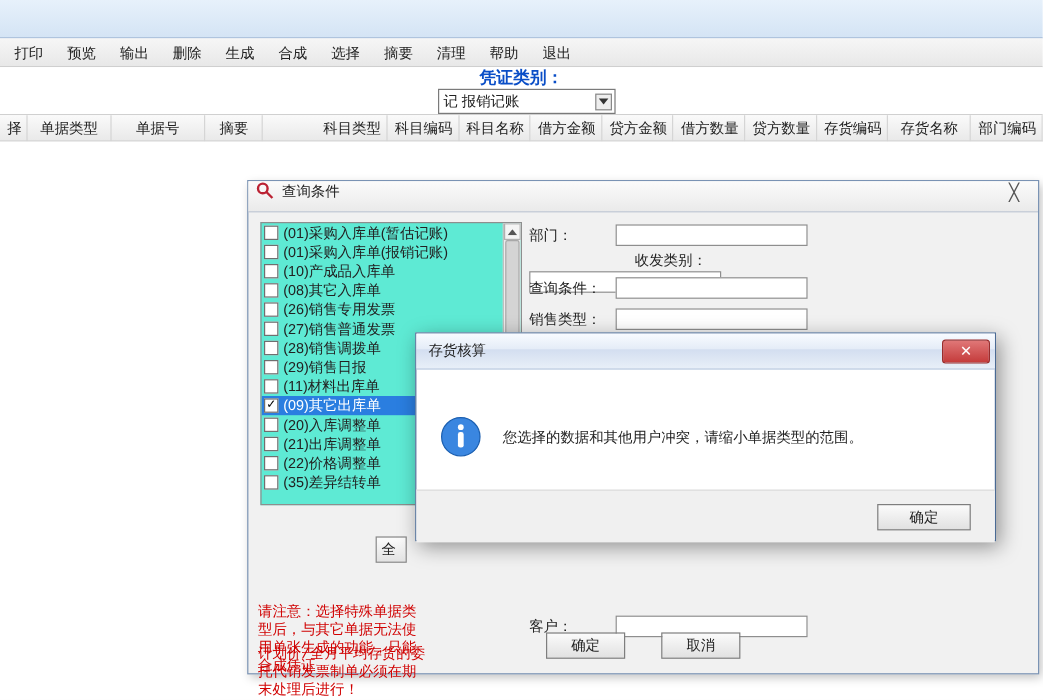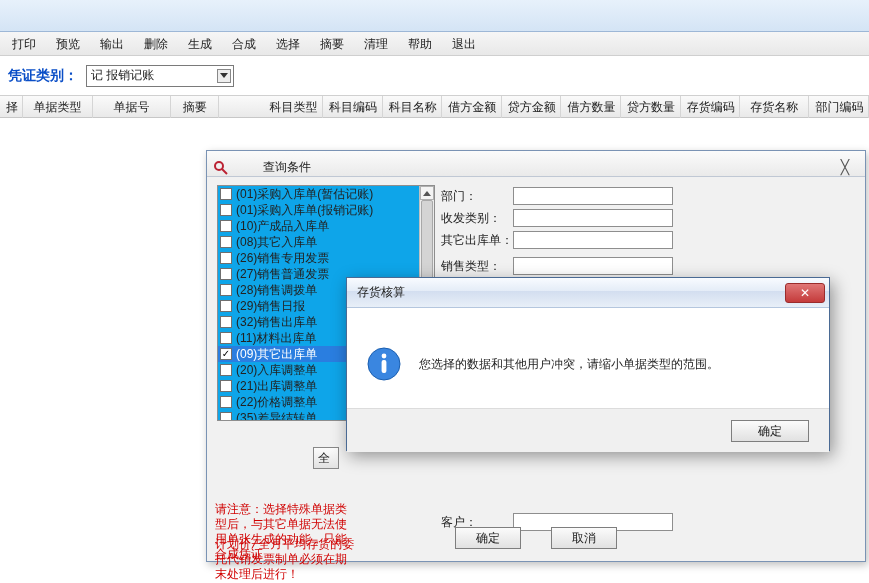--- a/index.html
+++ b/index.html
@@ -38,20 +38,21 @@
   }
 
   
   .voucher-row {
     height: 40px;
     display: flex;
     align-items: center;
     padding-left: 8px;
     border-bottom: 1px solid #d0d0d0;
     background: #fff;
+    flex-direction: column;
   }
   .voucher-row .label {
     color: #0a4ec7;
     font-weight: bold;
     font-size: 14px;
     padding-right: 8px;
   }
   .voucher-select {
     width: 148px;
     height: 22px;
@@ -108,23 +109,22 @@
     height: 412px;
     border: 1px solid #7a93b4;
     background: #f1f1f1;
     box-shadow: 2px 3px 8px rgba(0,0,0,0.25);
   }
   .query-dialog .titlebar {
     height: 26px;
     background: linear-gradient(#fbfbfb, #eaeaea);
     border-bottom: 1px solid #c0c8d4;
     display: flex;
-    align-items: flex-end;
+    align-items: flex-start;
     padding: 0 6px;
-    gap: 28px;
   }
   .query-dialog .titlebar .qicon {
     width: 16px; height: 16px;
     margin-right: 6px;
   }
   .query-dialog .titlebar .title-text {
     flex: 1;
   }
   .query-dialog .titlebar .close-glyph {
     width: 28px; height: 18px;
@@ -135,21 +135,21 @@
 
   .query-body {
     position: relative;
     height: calc(100% - 26px);
   }
 
   .list-box {
     position: absolute;
     left: 10px; top: 8px;
     width: 218px; height: 236px;
-    background: #0ea5e9;
+    background: #5eead4;
     border: 1px solid #8e8e8e;
     overflow: hidden;
   }
   .list-inner {
     position: absolute;
     left: 0; top: 0; right: 15px; bottom: 0;
     overflow: hidden;
   }
   .list-scrollbar {
     position: absolute;
@@ -385,24 +385,20 @@
           <div class="list-item">
             <span class="cb"></span>
             <span>(28)销售调拨单</span>
           </div>
           <div class="list-item">
             <span class="cb"></span>
             <span>(29)销售日报</span>
           </div>
           <div class="list-item">
             <span class="cb"></span>
-            <span>(32)销售出库单</span>
-          </div>
-          <div class="list-item">
-            <span class="cb"></span>
             <span>(11)材料出库单</span>
           </div>
           <div class="list-item selected">
             <span class="cb checked"></span>
             <span>(09)其它出库单</span>
           </div>
           <div class="list-item">
             <span class="cb"></span>
             <span>(20)入库调整单</span>
           </div>
@@ -436,26 +432,26 @@
 
     <div class="select-all-btn">全消</div>
 
     <div class="warn-text" style="top:300px;">请注意：选择特殊单据类型后，与其它单据无法使用单张生成的功能，只能合成凭证</div>
     <div class="warn-text" style="top:336px;font-family:Liberation Mono, monospace;">计划价/全月平均存货的委托代销发票制单必须在期末处理后进行！</div>
 
     <div class="field-row" style="left:234px; top:10px;">
       <span class="fl">部门：</span>
       <input class="fi" value="" style="">
     </div>
-    <div class="field-row" style="left:234px; top:32px;">
+    <div class="field-row" style="left:234px; top:32px;flex-direction:column;">
       <span class="fl">收发类别：</span>
       <input class="fi" value="" style="">
     </div>
     <div class="field-row" style="left:234px; top:54px;">
-      <span class="fl">其它出库单：</span>
+      <span class="fl">查询条件：</span>
       <input class="fi" value="" style="">
     </div>
     <div class="field-row" style="left:234px; top:80px;">
       <span class="fl">销售类型：</span>
       <input class="fi" value="" style="">
     </div>
     <div class="field-row" style="left:234px; top:336px;">
       <span class="fl">客户：</span>
       <input class="fi" value="" style="">
     </div>

